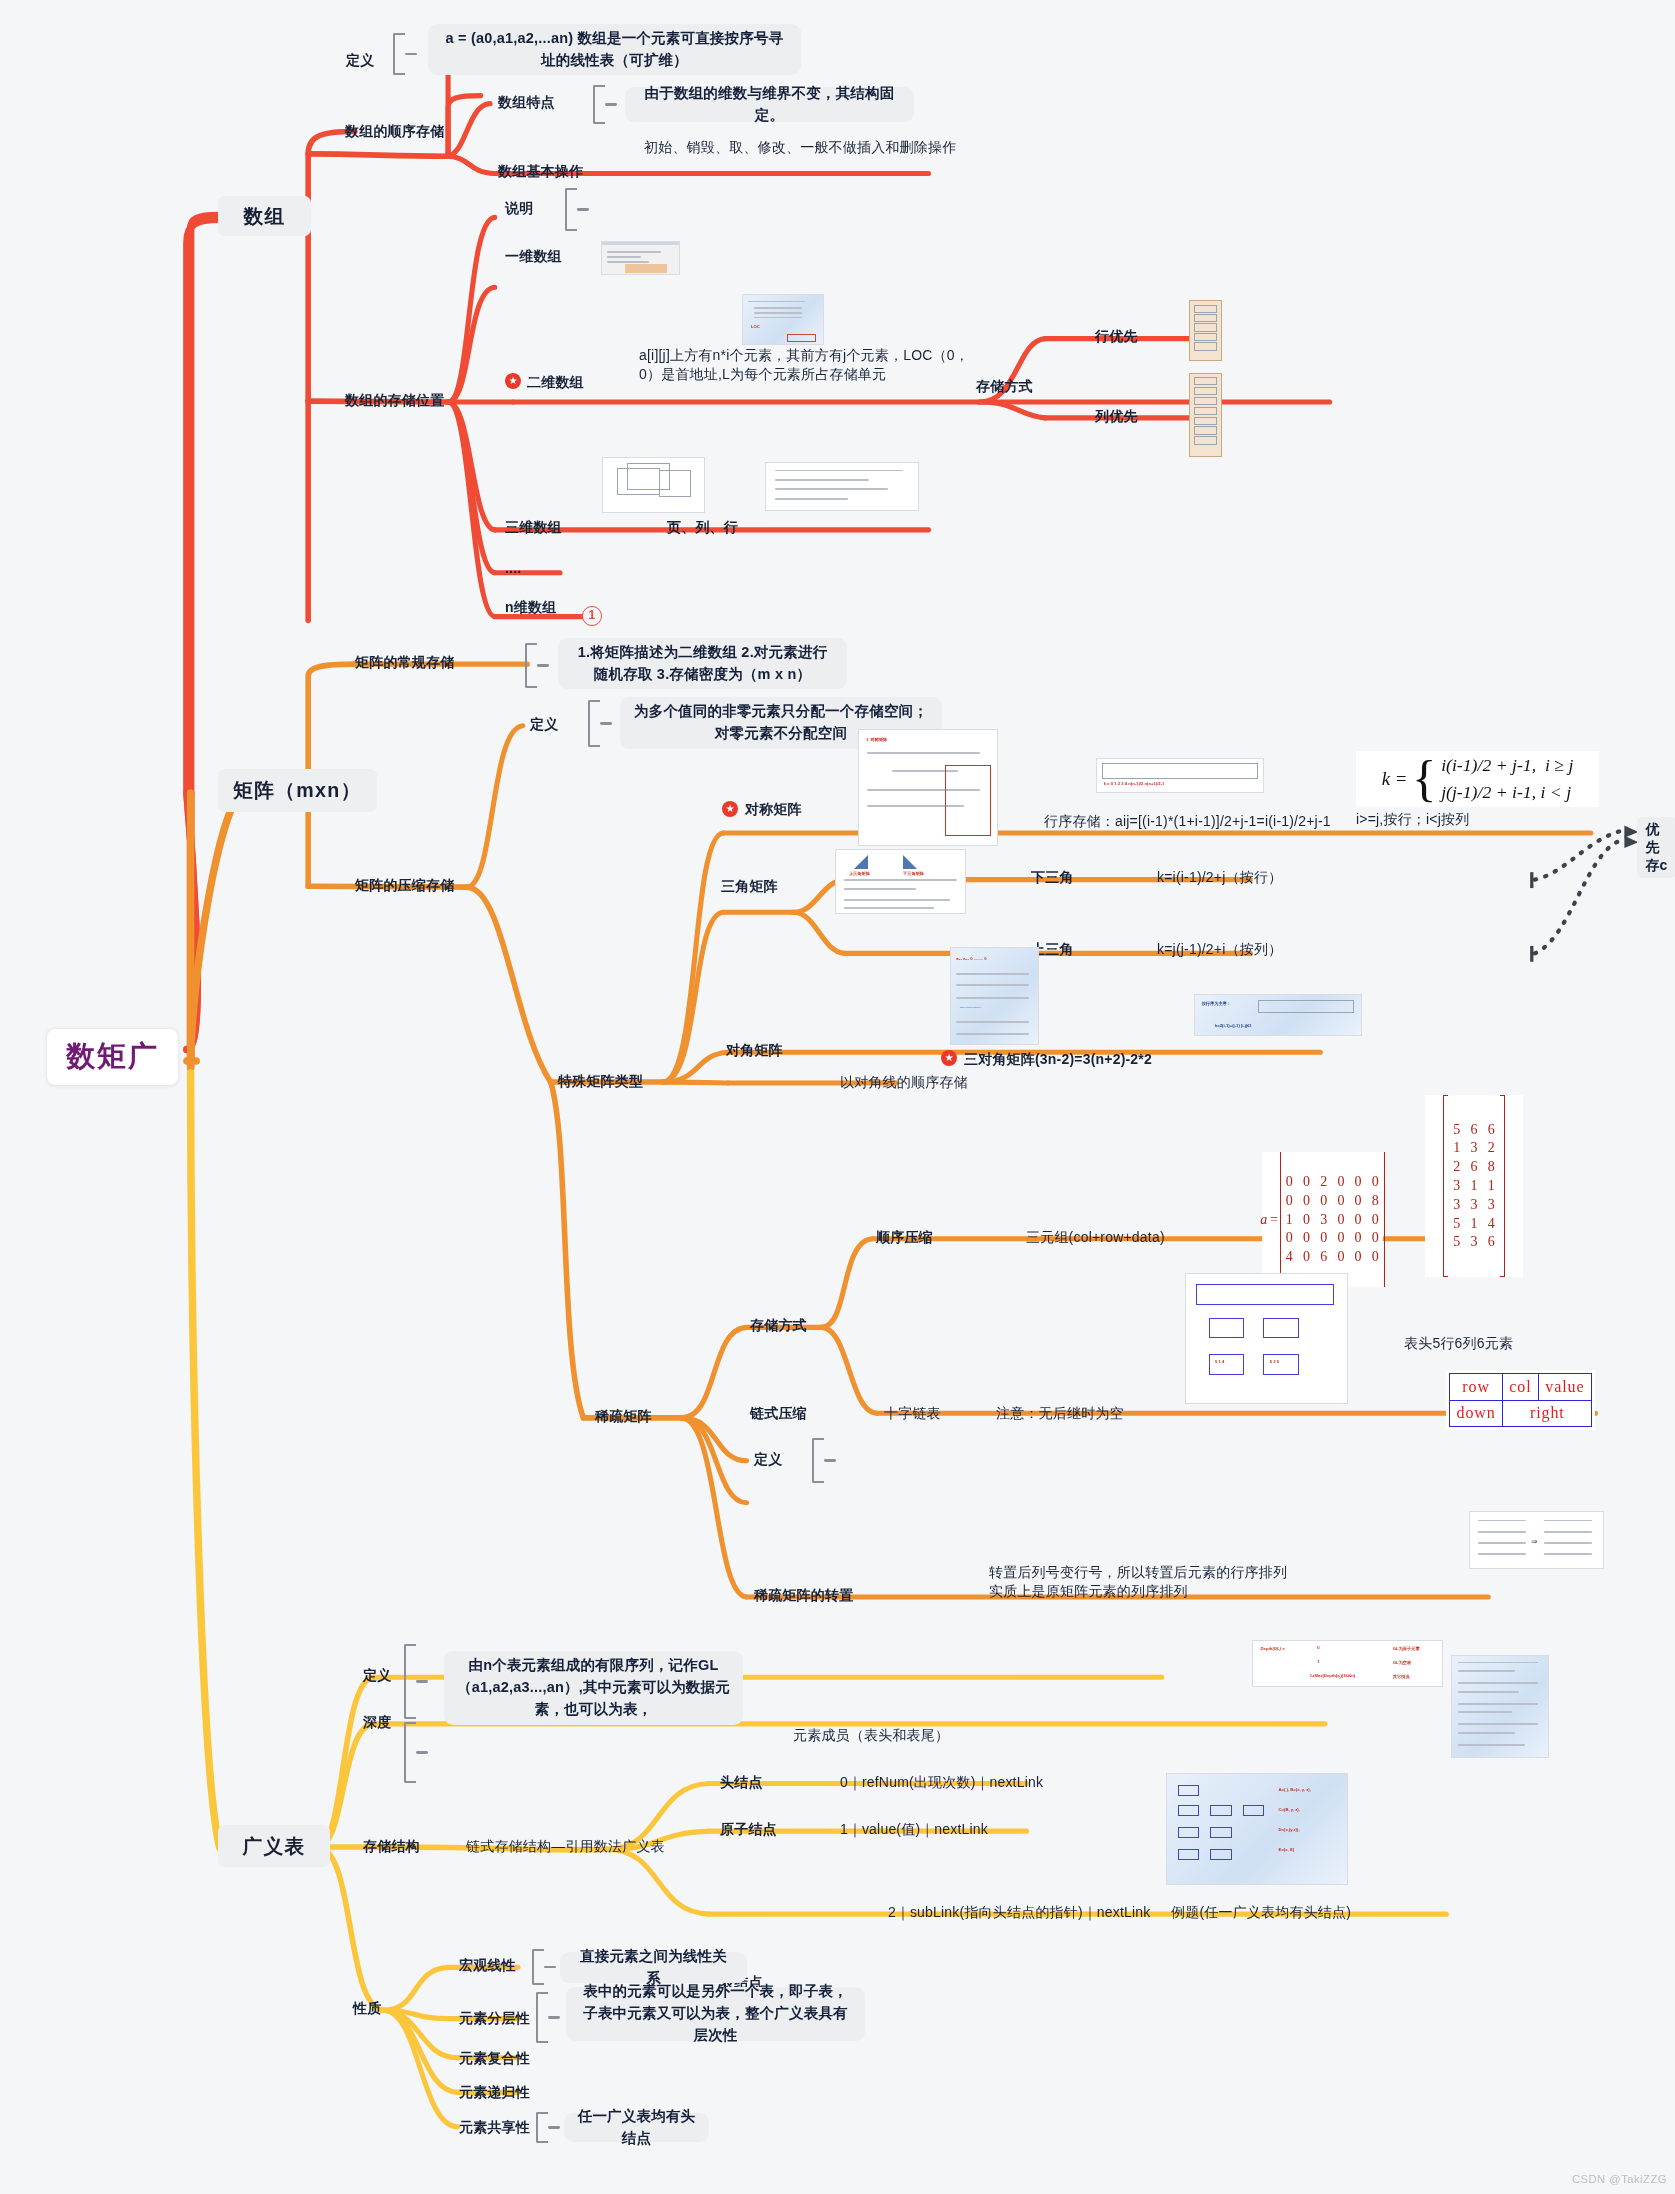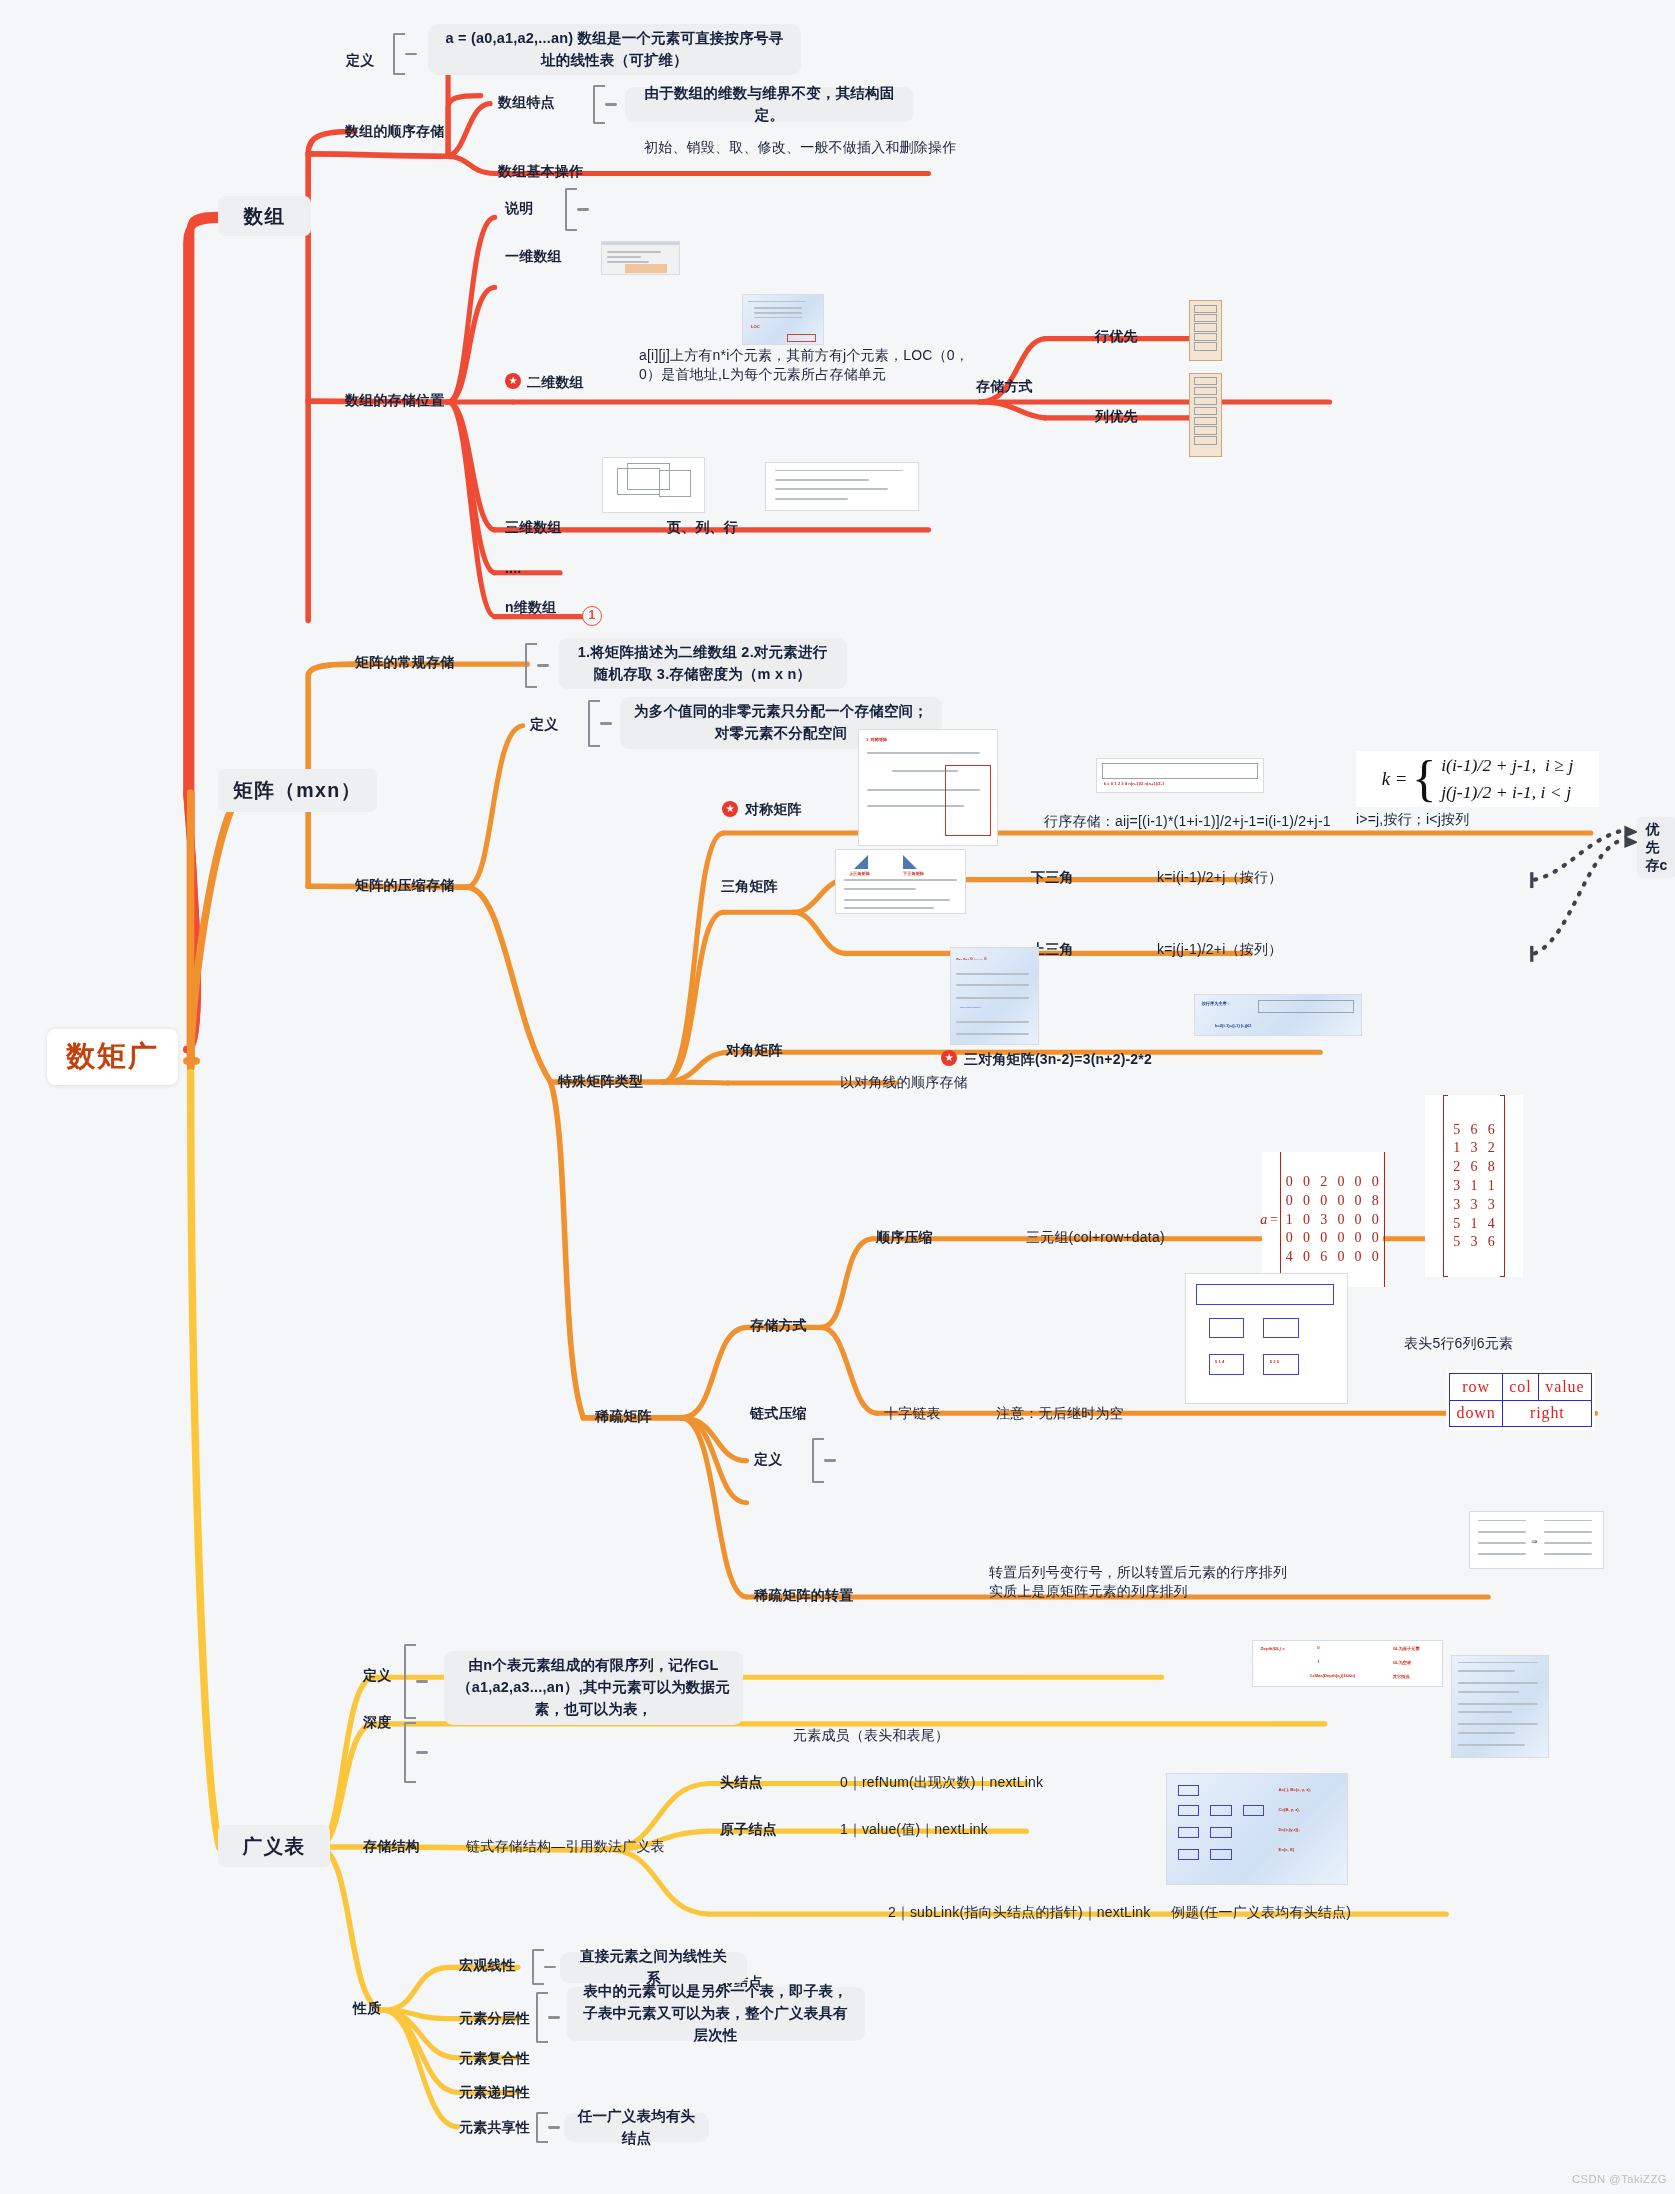--- a/index.html
+++ b/index.html
@@ -32,21 +32,21 @@
   }
   .lbl.plain { font-weight:700; }
 
   .root {
     position:absolute;
     background:#ffffff;
     border-radius:8.4px;
     box-shadow:0 0.9px 4.7px rgba(0,0,0,.10);
     display:flex; align-items:center; justify-content:center;
     font-size:29px; font-weight:800; letter-spacing:1.9px;
-    color:#c2410c;
+    color:#701a75;
     padding:0 16px;
   }
   .l1 {
     position:absolute;
     background:#eeeff1;
     border-radius:6.5px;
     display:flex; align-items:center; justify-content:center;
     font-size:19.6px; font-weight:800; letter-spacing:1.4px;
     color:#1a2035;
     padding:0 15px;

